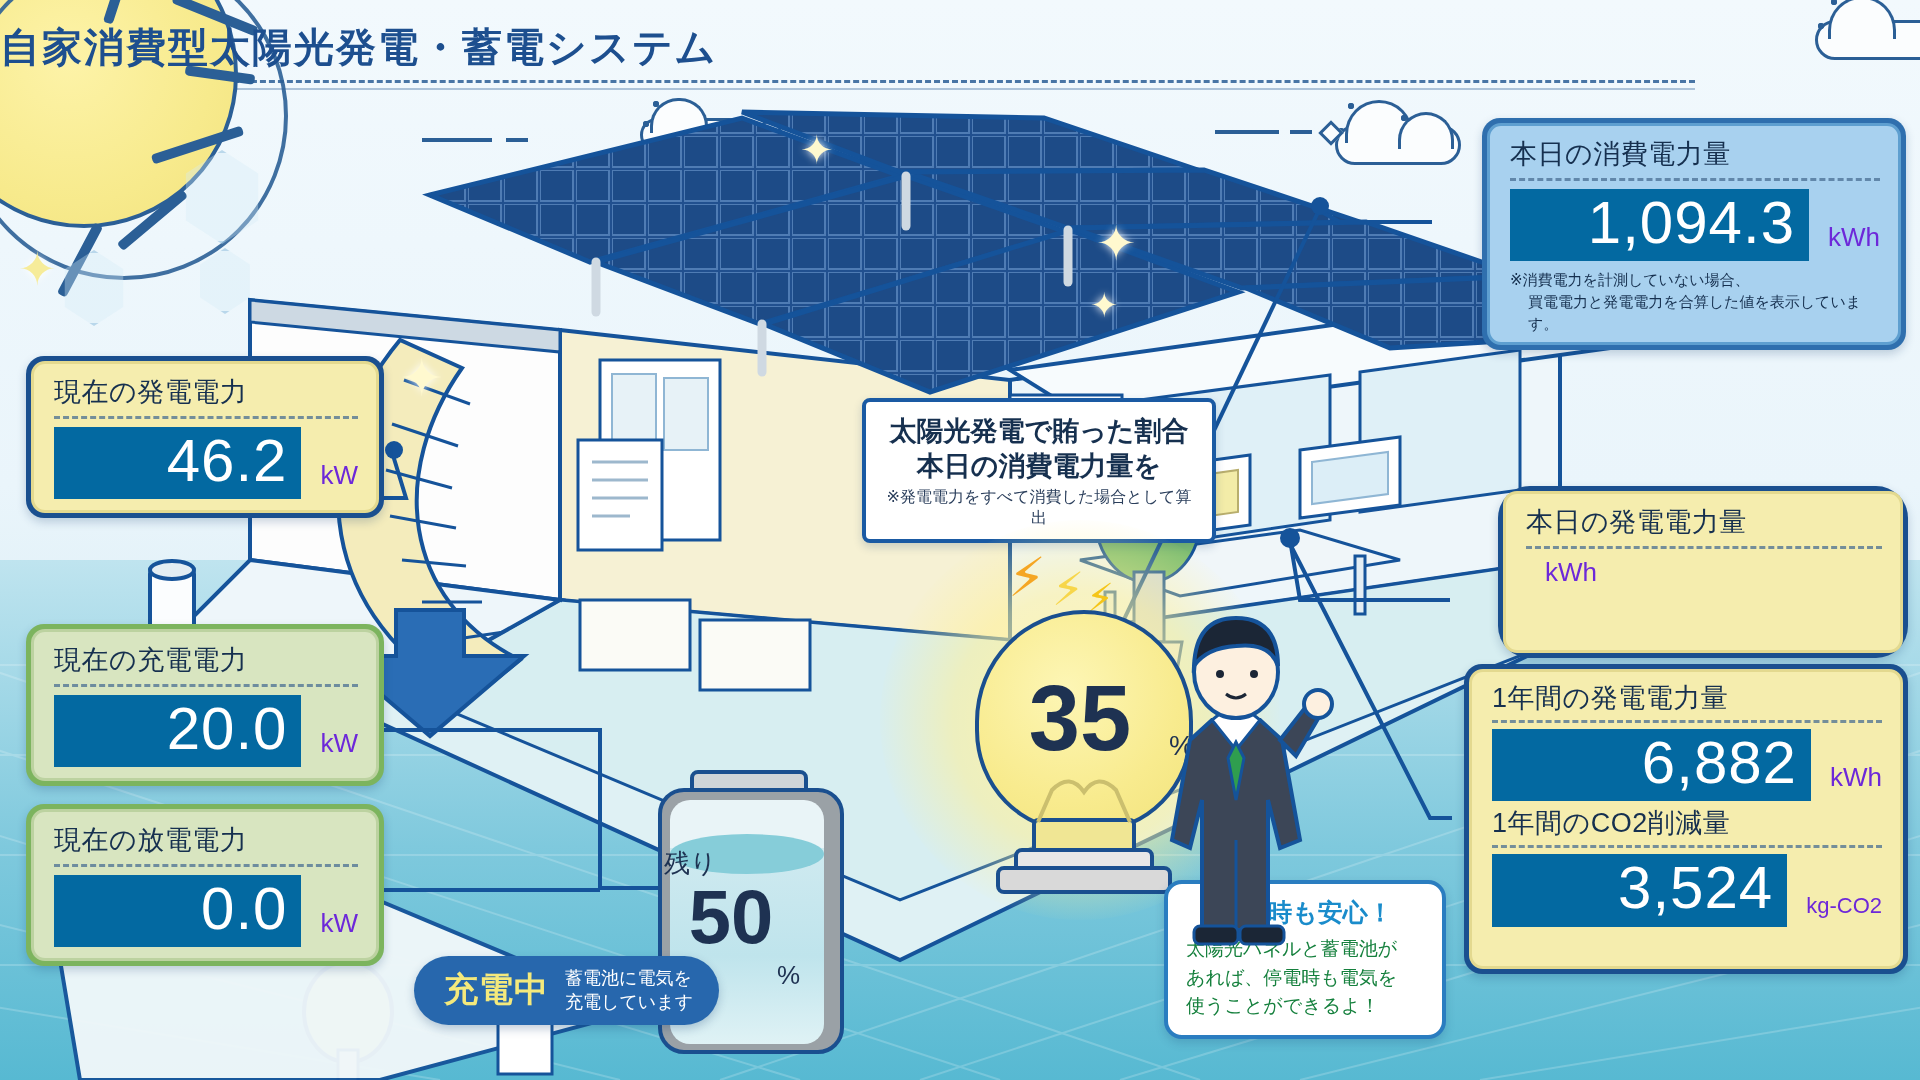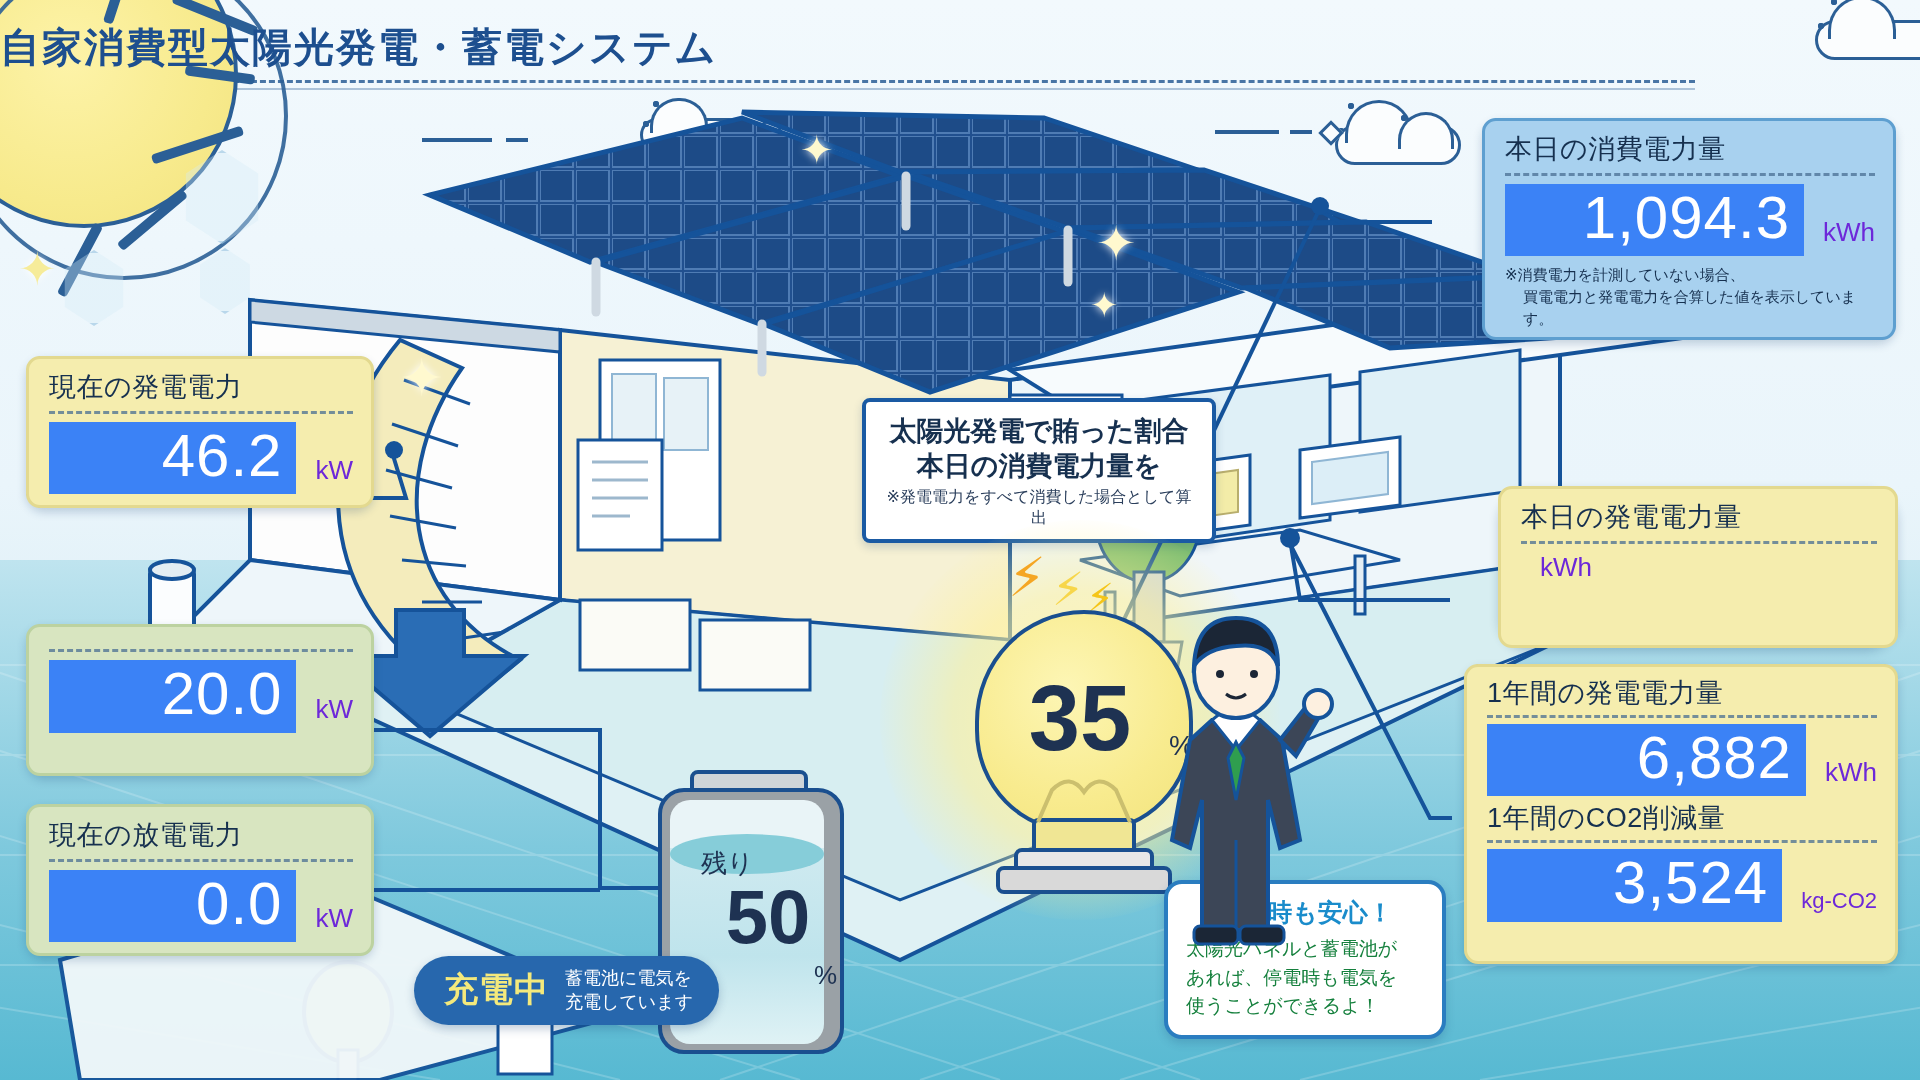--- a/index.html
+++ b/index.html
@@ -38,34 +38,34 @@
   .cloud{position:absolute;background:#fbfdfe;border:3px solid #2b5f96;border-radius:40px;}
   .cloud:before,.cloud:after{content:"";position:absolute;background:#fbfdfe;
     border:3px solid #2b5f96;border-radius:50%;}
   .dashline{position:absolute;border-top:4px solid #2b5f96;}
   .diamond{position:absolute;width:12px;height:12px;background:#fbfdfe;border:3px solid #2b5f96;
     transform:rotate(45deg);}
   .sparkle{position:absolute;color:#fff9cf;font-size:40px;line-height:1;
     text-shadow:0 0 8px #fff;}
 
   
-  .card{position:absolute;border-radius:18px;
+  .card{position:absolute;border-radius:18px;padding:5px;
     box-shadow:0 4px 10px rgba(20,60,110,.22);}
   .card.blue-out{background:#2f6fae;}
   .card.yellow-out{background:#1a4f8f;}
   .card.green-out{background:#7cb45e;}
   .card-inner{border-radius:14px;padding:14px 18px 16px 20px;height:100%;box-sizing:border-box;}
   .card.blue-out .card-inner{background:#a8d1ef;border:3px solid #5e9fd0;}
   .card.yellow-out .card-inner{background:#f5edae;border:3px solid #e3d98f;}
   .card.green-out .card-inner{background:#d8e5c0;border:3px solid #bcd2a0;}
 
   .card-title{font-size:27px;color:#16304f;letter-spacing:.5px;line-height:1.1;}
   .card-sep{border-top:3px dashed #4a6f93;opacity:.75;margin:8px 0 8px;}
   .readout-row{display:flex;align-items:flex-end;}
-  .readout{background:#3b82f6;flex:1;text-align:right;
+  .readout{background:#0369a1;flex:1;text-align:right;
     padding:2px 14px 6px 10px;box-sizing:border-box;}
   .readout .num{color:#ffffff;font-size:60px;line-height:1.08;letter-spacing:1px;}
   .unit{color:#6d28d9;font-size:26px;padding:0 0 8px 9px;white-space:nowrap;margin-left:10px;}
   .card-note{font-size:15px;color:#16304f;line-height:1.45;margin-top:8px;}
   .card-note .ind{padding-left:18px;display:block;}
 
   
   .callout{position:absolute;background:#ffffff;border:4px solid #1a5aa3;border-radius:8px;
     padding:12px 20px 10px;text-align:center;box-shadow:0 4px 10px rgba(20,60,110,.2);}
   .callout .l1{font-size:27px;font-weight:bold;color:#16304f;line-height:1.28;}
@@ -336,20 +336,21 @@
         <div class="readout">
           <span class="num">46.2</span>
         </div>
         <span class="unit">kW</span>
       </div>
     </div>
   </div>
 
   <div class="card green-out" style="left:26px;top:624px;width:348px;height:152px;">
     <div class="card-inner">
+      <div class="card-title">現在の充電電力</div>
       <div class="card-sep"></div>
       <div class="readout-row">
         <div class="readout">
           <span class="num">20.0</span>
         </div>
         <span class="unit">kW</span>
       </div>
     </div>
   </div>
 
@@ -420,21 +421,21 @@
   <svg style="position:absolute;left:1024px;top:770px;width:120px;height:60px;">
     <path d="M14,52 L28,20 Q46,2 60,22 Q74,2 92,20 L106,52" fill="none" stroke="#cbbf6e" stroke-width="4"></path>
   </svg>
 
   <div class="batt-cap" style="left:690px;top:770px;width:110px;height:26px;"></div>
   <div class="batt-out" style="left:658px;top:788px;width:178px;height:258px;overflow:hidden;">
     <div class="batt-top" style="left:8px;top:8px;right:8px;width:154px;height:54px;"></div>
     <div class="batt-fill" style="left:8px;top:56px;width:154px;height:196px;"></div>
     <div class="batt-lvl" style="left:8px;top:42px;width:154px;height:40px;"></div>
   </div>
-  <div class="batt-txt" style="left:658px;top:846px;width:178px;padding-left:21px;">
+  <div class="batt-txt" style="left:621px;top:846px;width:178px;padding-left:21px;">
     <div class="rem" style="text-align:left;padding-left:22px;">残り</div>
     <div style="position:relative;">
       <span class="v">50</span>
       <span class="u" style="position:absolute;right:20px;bottom:-38px;">%</span>
     </div>
   </div>
 
   <div class="pill" style="left:414px;top:956px;">
     <span class="big">充電中</span>
     <span class="sub">

